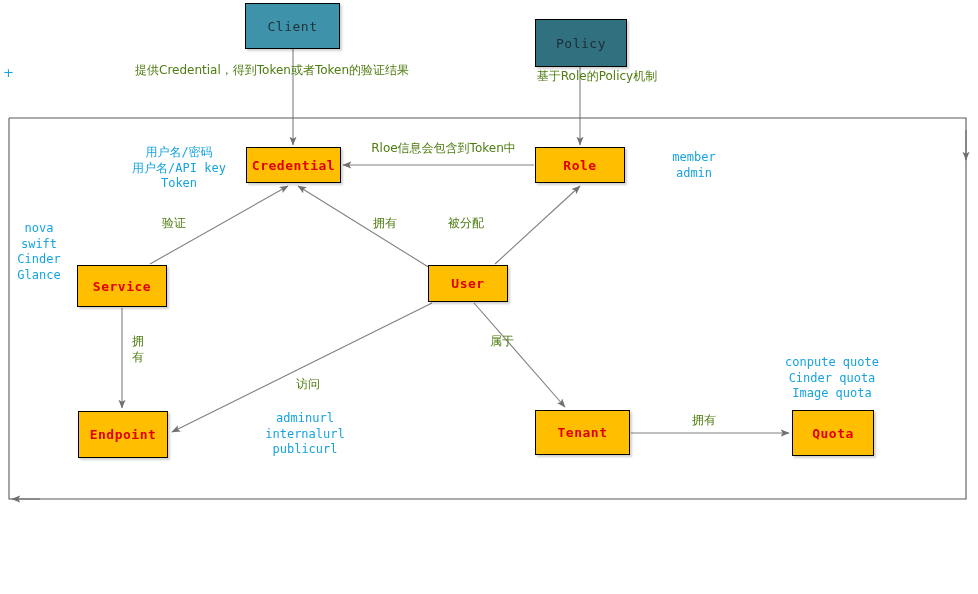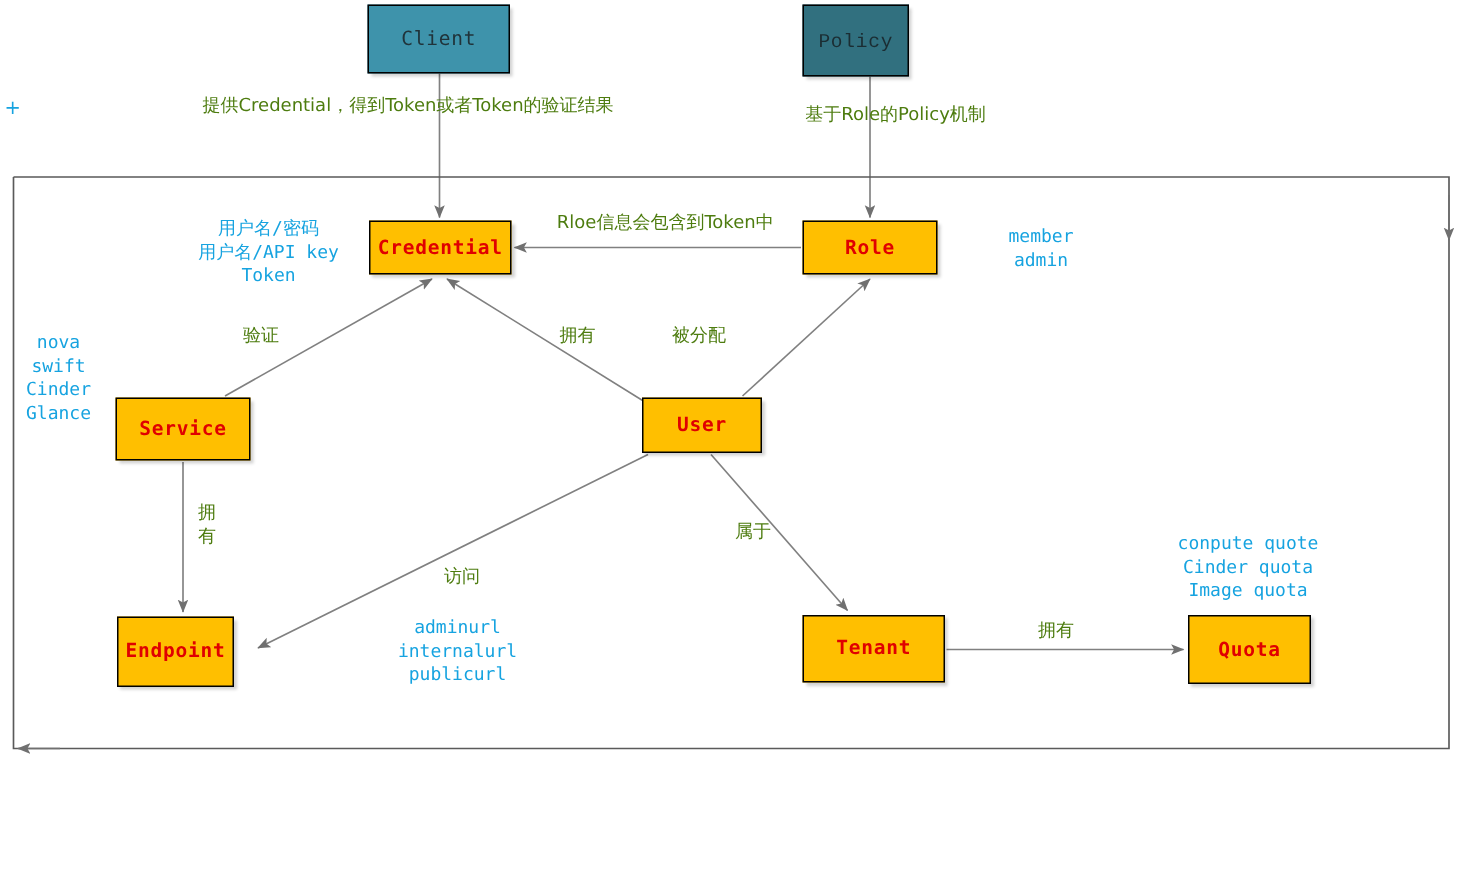--- a/index.html
+++ b/index.html
@@ -92,39 +92,39 @@
     <g stroke="#5a5a5a" stroke-width="1.1" fill="none">
       <path d="M9,118 L966,118 L966,499 L9,499 L9,118"></path>
     </g>
     <g stroke="#707070" stroke-width="1.1" fill="none" marker-end="url(#arw)">
       <path d="M966,130 L966,160"></path>
       <path d="M40,499 L12,499"></path>
     </g>
   </svg>
 
   <div class="node teal" style="left:245px;top:3px;width:95px;height:46px;">Client</div>
-  <div class="node teal2" style="left:535px;top:3px;width:71px;height:48px;font-family:Liberation Mono, monospace;">Policy</div>
+  <div class="node teal2" style="left:535px;top:19px;width:92px;height:48px;">Policy</div>
   <div class="node gold" style="left:246px;top:147px;width:95px;height:36px;">Credential</div>
   <div class="node gold" style="left:535px;top:147px;width:90px;height:36px;">Role</div>
   <div class="node gold" style="left:77px;top:265px;width:90px;height:42px;">Service</div>
   <div class="node gold" style="left:428px;top:265px;width:80px;height:37px;">User</div>
-  <div class="node gold" style="left:78px;top:411px;width:78px;height:47px;">Endpoint</div>
+  <div class="node gold" style="left:78px;top:411px;width:90px;height:47px;">Endpoint</div>
   <div class="node gold" style="left:535px;top:410px;width:95px;height:45px;">Tenant</div>
   <div class="node gold" style="left:792px;top:410px;width:82px;height:46px;">Quota</div>
 
   <div class="elabel" style="left:135px;top:62px;width:310px;">提供Credential，得到Token或者Token的验证结果</div>
   <div class="elabel center" style="left:532px;top:68px;width:130px;">基于Role的Policy机制</div>
   <div class="elabel center" style="left:356px;top:140px;width:175px;">Rloe信息会包含到Token中</div>
   <div class="elabel" style="left:162px;top:215px;width:34px;">验证</div>
   <div class="elabel" style="left:373px;top:215px;width:34px;">拥有</div>
   <div class="elabel" style="left:448px;top:215px;width:48px;">被分配</div>
   <div class="elabel center" style="left:130px;top:333px;width:16px;">拥
 有</div>
   <div class="elabel" style="left:296px;top:376px;width:34px;">访问</div>
-  <div class="elabel" style="left:490px;top:346px;width:34px;">属于</div>
+  <div class="elabel" style="left:490px;top:333px;width:34px;">属于</div>
   <div class="elabel" style="left:692px;top:412px;width:34px;">拥有</div>
 
   <div class="anno" style="left:118px;top:145px;width:122px;">用户名/密码
 用户名/API key
 Token</div>
   <div class="anno" style="left:655px;top:150px;width:78px;">member
 admin</div>
   <div class="anno" style="left:8px;top:221px;width:62px;">nova
 swift
 Cinder

